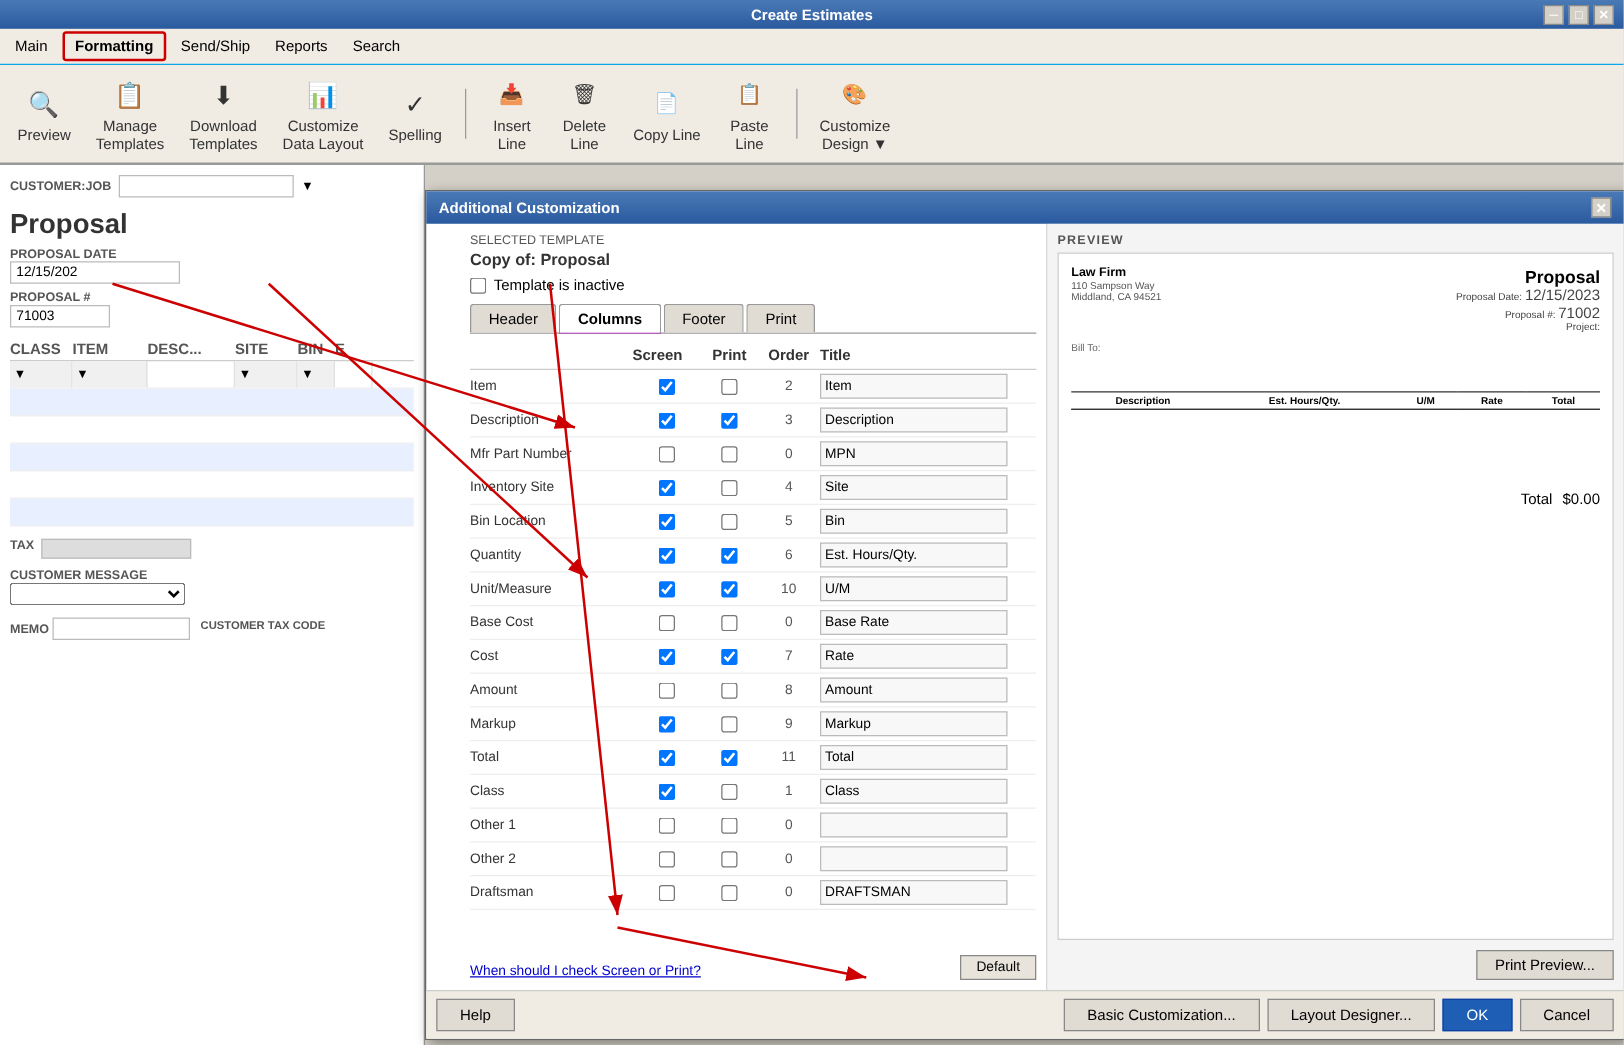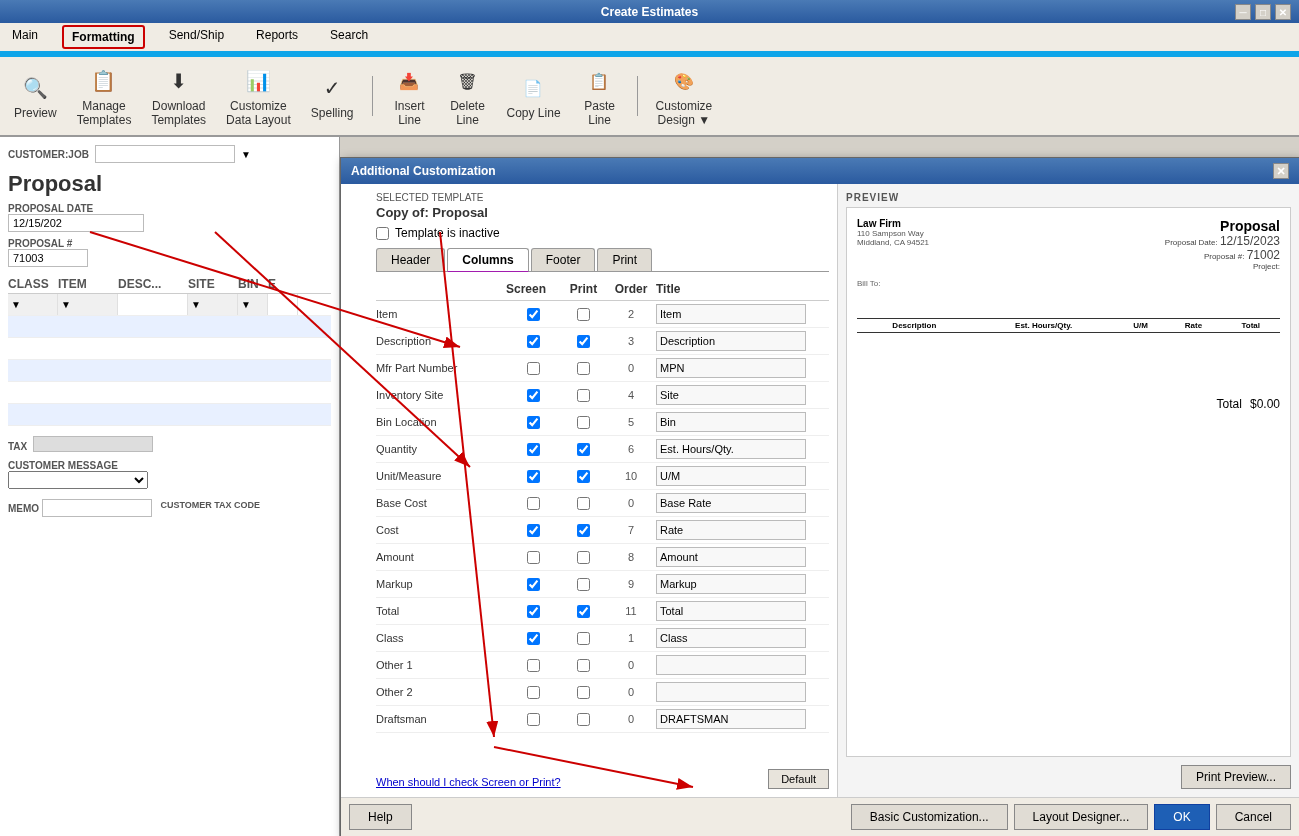--- a/index.html
+++ b/index.html
@@ -20,23 +20,24 @@
     }
     .title-btn {
       width: 16px; height: 16px; background: #d4d0c8; border: 1px solid #888;
       font-size: 10px; display: flex; align-items: center; justify-content: center; cursor: pointer;
     }
 
     
     .menu-bar {
       background: #f0ece4;
       display: flex;
-      border-bottom: 6px solid #0ea5e9;
+      align-items: center;
+      border-bottom: 1px solid #0ea5e9;
       padding: 2px 4px;
-      gap: 16px;
+      gap: 4px;
     }
     .menu-item {
       padding: 3px 8px;
       cursor: pointer;
       font-size: 12px;
       border-radius: 2px;
     }
     .menu-item.active {
       border: 2px solid #cc0000;
       border-radius: 3px;
@@ -369,21 +370,21 @@
       <div class="grid-cell dropdown-cell" style="padding:1px 3px;">▼</div>
       <div class="grid-cell"></div>
     </div>
 
     <div class="grid-row" style="background:#e8f0ff;"></div>
     <div class="grid-row"></div>
     <div class="grid-row" style="background:#e8f0ff;"></div>
     <div class="grid-row"></div>
     <div class="grid-row" style="background:#e8f0ff;"></div>
 
-    <div style="display:flex;align-items:flex-end;gap:6px;margin-top:10px;">
+    <div style="display:flex;align-items:flex-start;gap:6px;margin-top:10px;">
       <span class="form-label">TAX</span>
       <div style="width:120px;height:16px;background:#ddd;border:1px solid #bbb;"></div>
     </div>
 
     <div style="margin-top:8px;">
       <div class="form-label">CUSTOMER MESSAGE</div>
       <select style="width:140px;"></select>
     </div>
 
     <div style="display:flex;gap:8px;margin-top:8px;align-items:flex-start;">

